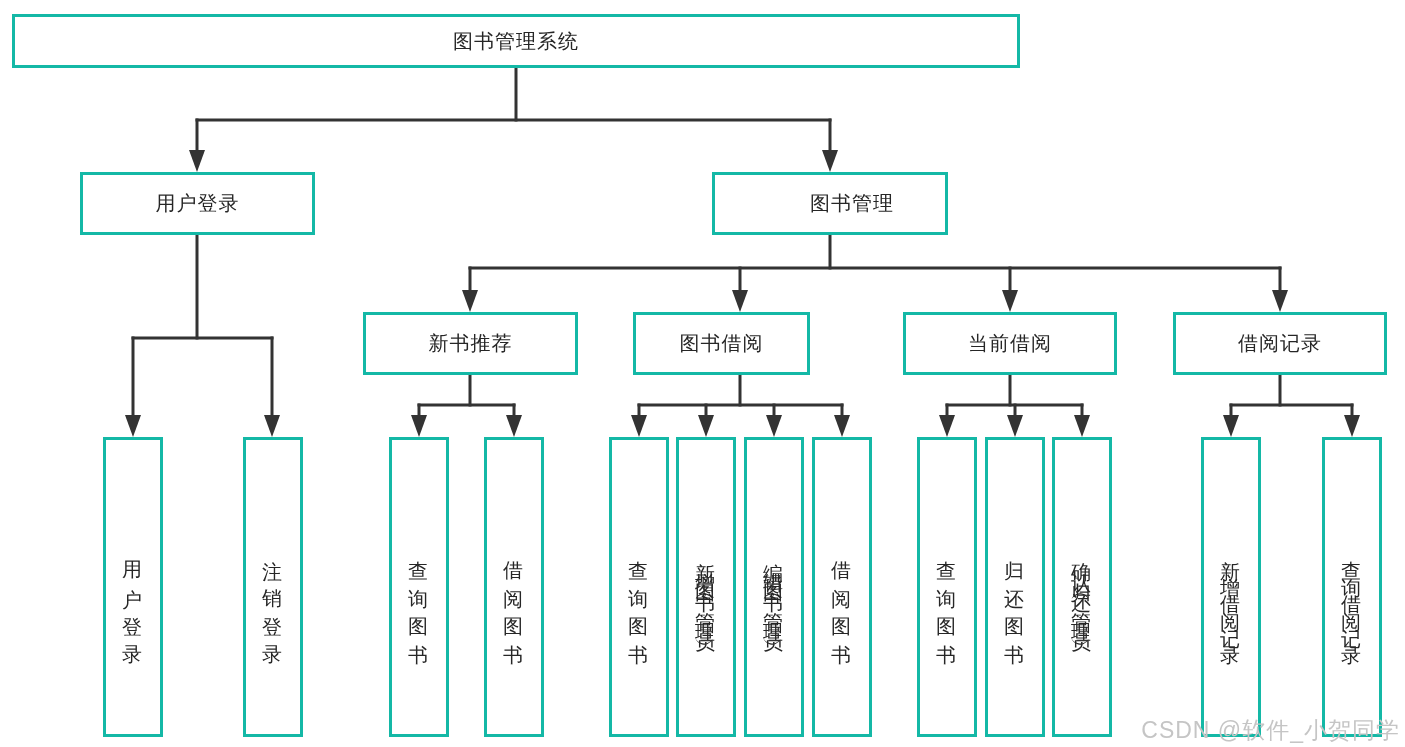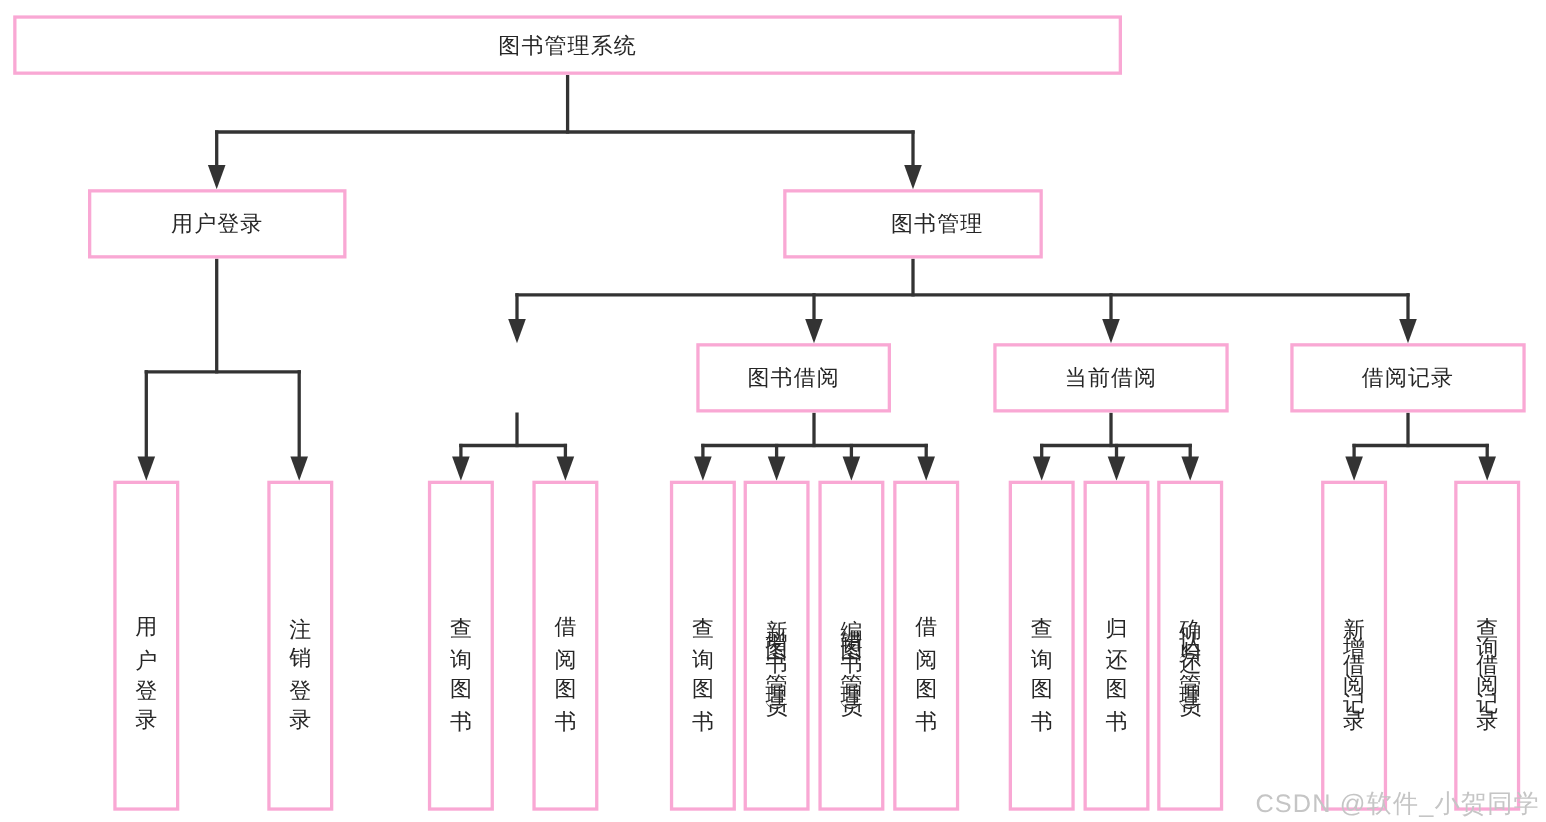--- a/index.html
+++ b/index.html
@@ -12,21 +12,21 @@
     overflow: hidden;
   }
   .connectors {
     position: absolute;
     left: 0; top: 0;
     width: 1405px; height: 747px;
   }
   .node {
     position: absolute;
     box-sizing: border-box;
-    border: 3px solid #f9a8d4;
+    border: 3px solid #14b8a6;
     background: #ffffff;
     display: flex;
     align-items: center;
     justify-content: center;
     color: #262626;
     font-size: 20px;
     letter-spacing: 1px;
     z-index: 2;
   }
   .leaf {
@@ -149,20 +149,23 @@
     <span>图书管理系统</span>
   </div>
 
   <div class="node l2a">
     <span>用户登录</span>
   </div>
   <div class="node l2b">
     <span>图书管理</span>
   </div>
 
+  <div class="node l3a">
+    <span>新书推荐</span>
+  </div>
   <div class="node l3b">
     <span>图书借阅</span>
   </div>
   <div class="node l3c">
     <span>当前借阅</span>
   </div>
   <div class="node l3d">
     <span>借阅记录</span>
   </div>
 

